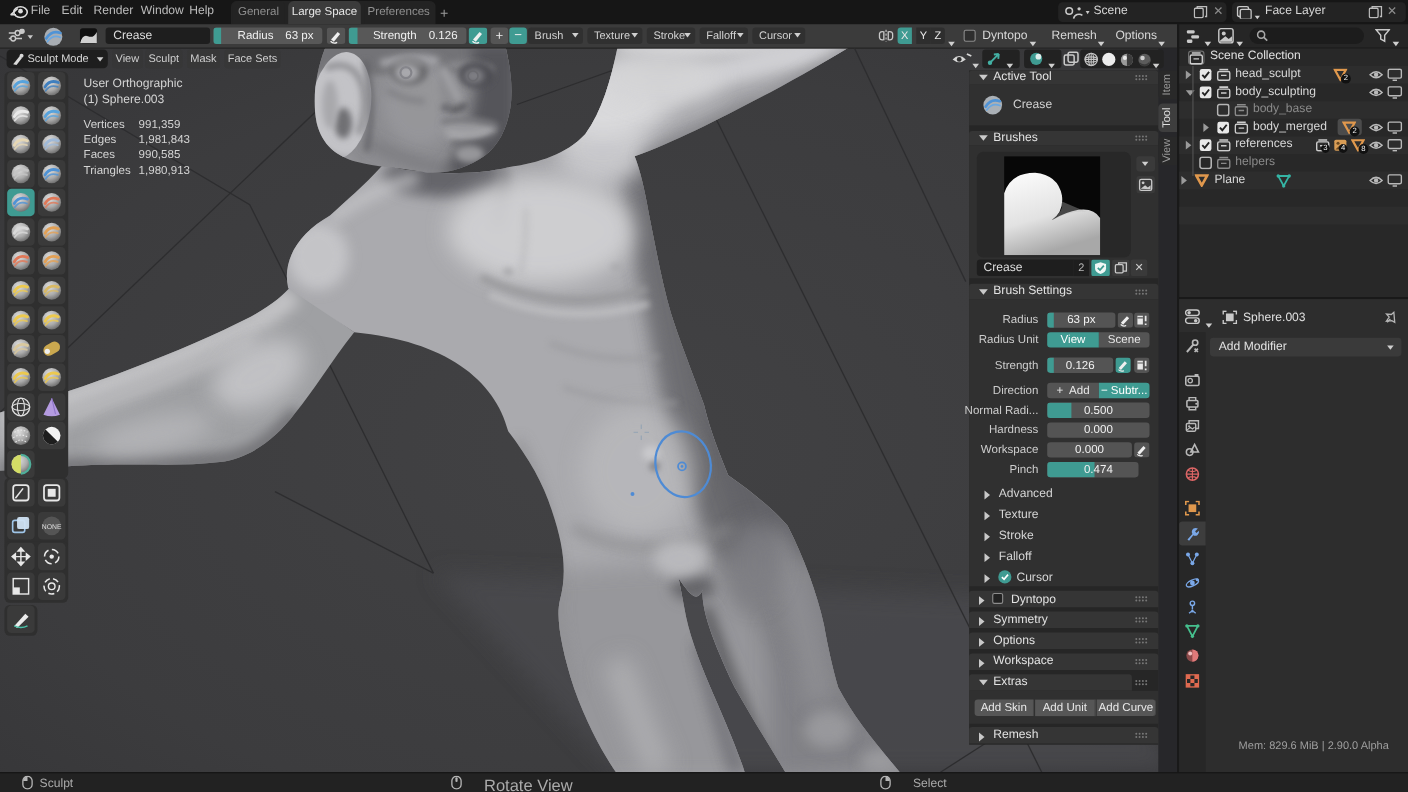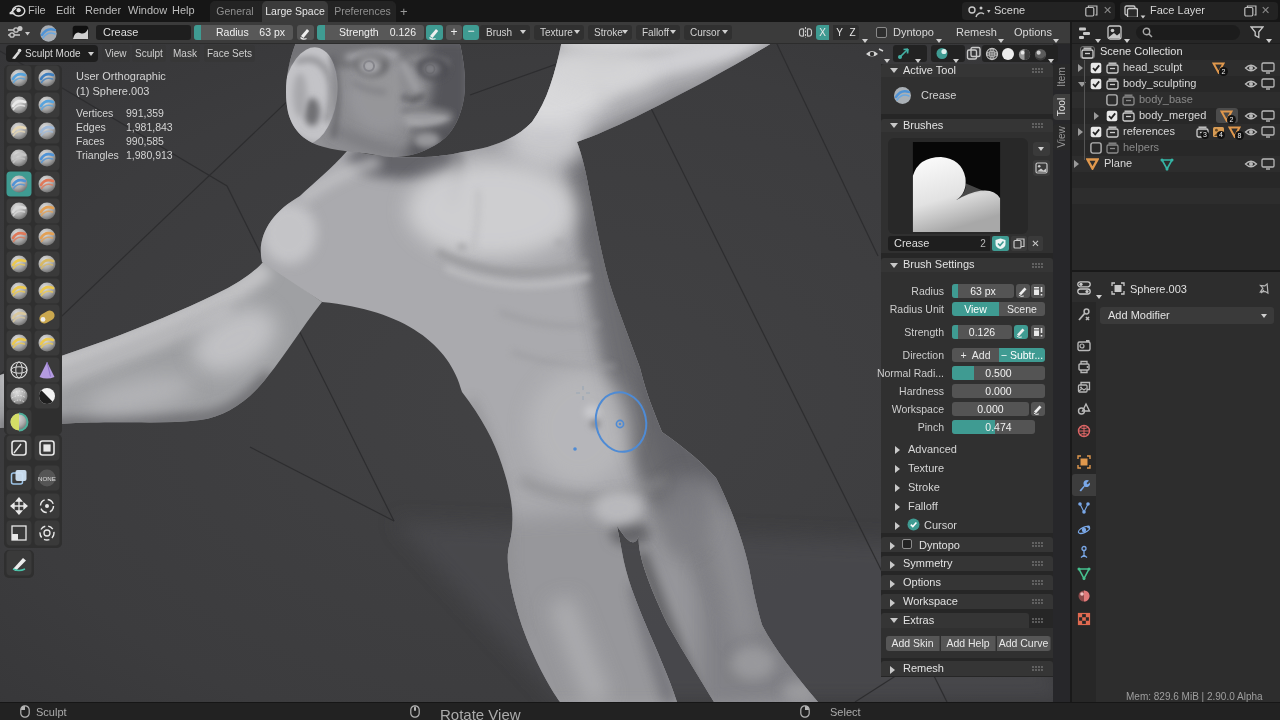--- a/index.html
+++ b/index.html
@@ -770,21 +770,21 @@
         <circle cx="8" cy="2" r="0.9"></circle>
         <circle cx="11" cy="2" r="0.9"></circle>
         <circle cx="2" cy="5" r="0.9"></circle>
         <circle cx="5" cy="5" r="0.9"></circle>
         <circle cx="8" cy="5" r="0.9"></circle>
         <circle cx="11" cy="5" r="0.9"></circle>
       </g>
     </svg>
 <div class="abs" style="left:881px;top:628px;width:172px;height:30px;background:#303030"></div>
 <div class="abs" style="left:886px;top:636px;width:54px;height:15px;background:#565656;border-right:1px solid #444;color:#e8e8e8;font-size:10.5px;text-align:center;line-height:15px;border-radius:3px 0 0 3px">Add Skin</div>
-<div class="abs" style="left:941px;top:636px;width:55px;height:15px;background:#565656;border-right:1px solid #444;color:#e8e8e8;font-size:10.5px;text-align:center;line-height:15px;border-radius:0">Add Help</div>
+<div class="abs" style="left:941px;top:636px;width:55px;height:15px;background:#565656;border-right:1px solid #444;color:#e8e8e8;font-size:10.5px;text-align:center;line-height:15px;border-radius:0">Add Unit</div>
 <div class="abs" style="left:997px;top:636px;width:54px;height:15px;background:#565656;border-right:1px solid #444;color:#e8e8e8;font-size:10.5px;text-align:center;line-height:15px;border-radius:0 3px 3px 0">Add Curve</div>
 <div class="abs" style="left:881px;top:661px;width:172px;height:15px;background:#353535;border-radius:3px 3px 0 0">
       <span class="tri-r" style="position:absolute;left:9px;top:5.0px"></span>
       <span style="position:absolute;left:22px;top:0.5px;color:#e2e2e2;font-size:11px">Remesh</span>
     </div>
     <svg class="abs" style="left:1031px;top:665.0px" width="14" height="8" viewBox="0 0 14 8">
       <g fill="#777">
         <circle cx="2" cy="2" r="0.9"></circle>
         <circle cx="5" cy="2" r="0.9"></circle>
         <circle cx="8" cy="2" r="0.9"></circle>
@@ -1052,13 +1052,13 @@
 <svg class="abs" style="left:410px;top:705px" width="10" height="13" viewBox="0 0 10 13">
       <rect x="0.8" y="0.8" width="8.4" height="11.4" rx="4" fill="none" stroke="#b5b5b5" stroke-width="1.2"></rect>
       <rect x="4" y="1.5" width="2" height="4.5" rx="1" fill="#b5b5b5"></rect>
     </svg>
 <div class="abs" style="left:440px;top:706px;color:#ababab;font-size:15px">Rotate View</div>
 <svg class="abs" style="left:800px;top:705px" width="10" height="13" viewBox="0 0 10 13">
       <rect x="0.8" y="0.8" width="8.4" height="11.4" rx="4" fill="none" stroke="#b5b5b5" stroke-width="1.2"></rect>
       <path d="M 5,1 A 4,4 0 0 1 9,5 L 5,5 Z" fill="#b5b5b5"></path>
     </svg>
 <div class="abs" style="left:830px;top:706px;color:#ababab;font-size:11px">Select</div>
-<div class="abs" style="left:1126px;top:691px;color:#9f9f9f;font-size:10px">Mem: 829.6 MiB | 2.90.0 Alpha</div>
+<div class="abs" style="left:1126px;top:673px;color:#9f9f9f;font-size:10px">Mem: 829.6 MiB | 2.90.0 Alpha</div>
 </div>
 </body></html>

